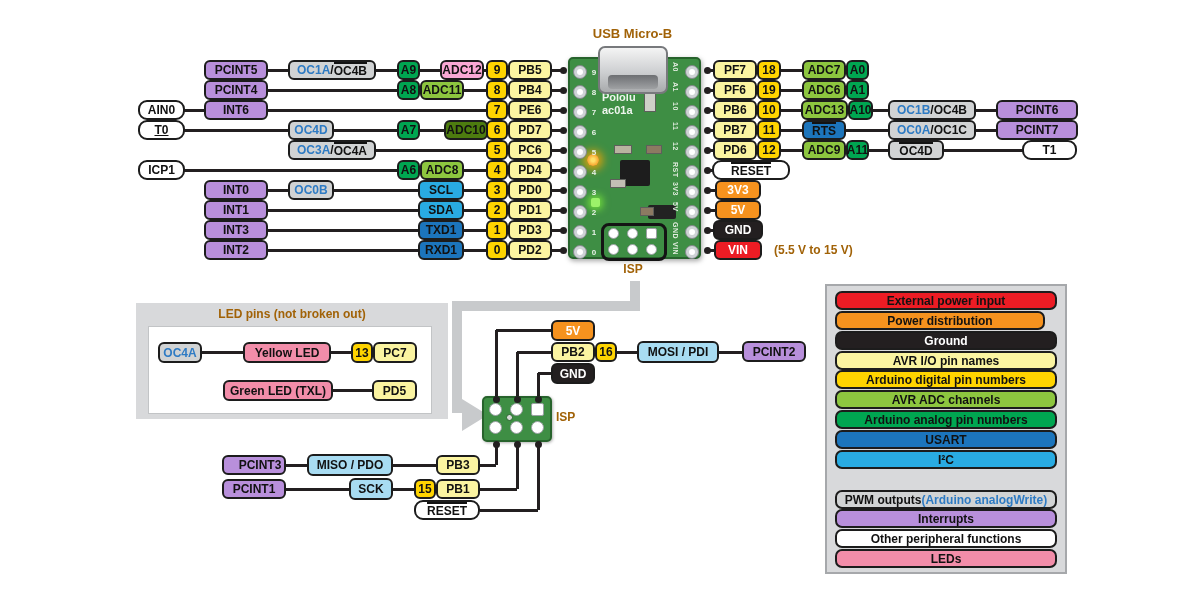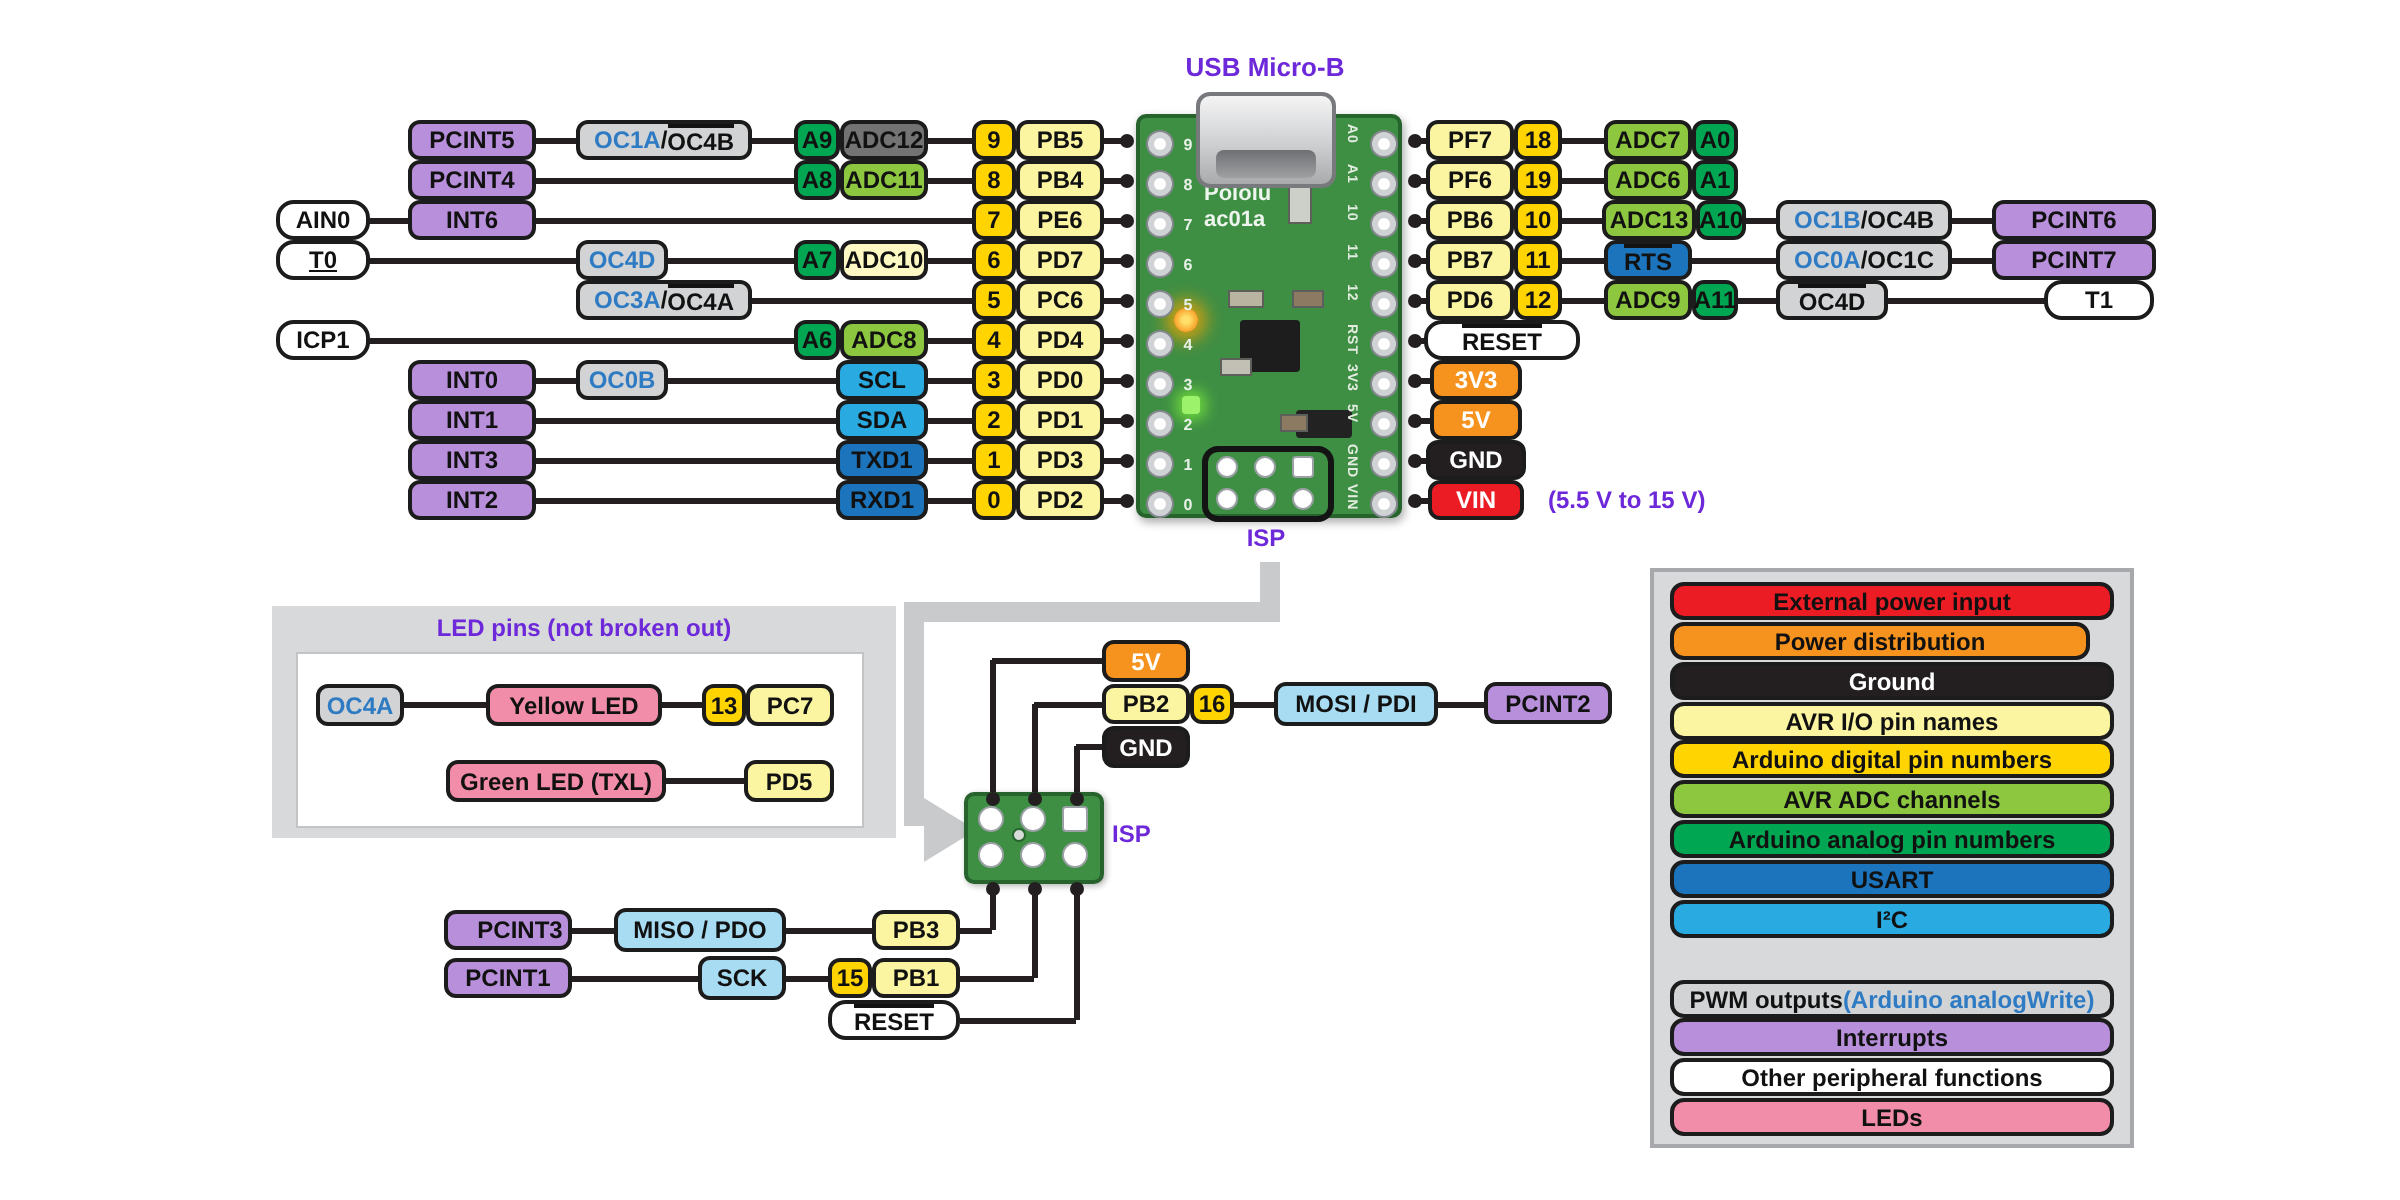--- a/index.html
+++ b/index.html
@@ -11,21 +11,21 @@
   .wire{position:absolute;background:#231f20;z-index:1}
   .dot{position:absolute;width:7px;height:7px;border-radius:50%;background:#231f20;z-index:2}
   .bl{color:#2E7BC4}
   .over{display:inline-block;border-top:2px solid #131313;padding-top:1px;margin-top:-2px}
   .slab{position:absolute;background:#D8D9DB;z-index:0}
   .panel{position:absolute;background:#fff;border:1px solid #c2c4c6;z-index:1}
   .gp{position:absolute;background:#C8CACC;z-index:0}
   #gparrow{position:absolute;left:462px;top:399px;width:0;height:0;z-index:0;
            border-top:16px solid transparent;border-bottom:16px solid transparent;
            border-left:26px solid #C8CACC}
-  .lbl{position:absolute;font-weight:bold;color:#6d28d9;z-index:4;white-space:nowrap}
+  .lbl{position:absolute;font-weight:bold;color:#a16207;z-index:4;white-space:nowrap}
   #board{position:absolute;left:568px;top:57px;width:133px;height:202px;background:#3E8E44;
          border:2px solid #27632C;border-radius:5px;z-index:2;box-sizing:border-box;
          box-shadow:1px 2px 5px rgba(0,0,0,.35)}
   #usb{position:absolute;left:28px;top:-13px;width:70px;height:48px;
        background:linear-gradient(180deg,#f4f4f4,#cdcfd1 55%,#a8aaac);
        border:2px solid #77797c;border-radius:7px;z-index:5;box-sizing:border-box}
   #usb:after{content:"";position:absolute;left:8px;bottom:3px;width:50px;height:14px;
        background:linear-gradient(180deg,#6d6f72,#9fa1a3);border-radius:4px}
   .pad{position:absolute;width:14px;height:14px;border-radius:50%;background:#cfd3d6;
        border:1px solid #82878b;box-sizing:border-box;z-index:4}
@@ -206,21 +206,21 @@
       <span>PCINT5</span>
     </div>
     <div class="box" style="left: 288px; top: 60px; width: 88px; height: 20px; background: rgb(209, 211, 212);">
       <span class="bl">OC1A</span>
       <span> / </span>
       <span class="over">OC4B</span>
     </div>
     <div class="box" style="left: 397px; top: 60px; width: 23px; height: 20px; background: rgb(0, 166, 81);">
       <span>A9</span>
     </div>
-    <div class="box" style="left: 420px; top: 60px; width: 44px; height: 20px; background: #737373;">
+    <div class="box" style="left: 440px; top: 60px; width: 44px; height: 20px; background: #f9a8d4;">
       <span>ADC12</span>
     </div>
     <div class="box" style="left: 486px; top: 60px; width: 22px; height: 20px; background: rgb(255, 212, 0);">
       <span>9</span>
     </div>
     <div class="box" style="left: 508px; top: 60px; width: 44px; height: 20px; background: rgb(251, 244, 161);">
       <span>PB5</span>
     </div>
     <div class="box" style="left: 204px; top: 80px; width: 64px; height: 20px; background: rgb(184, 143, 219);">
       <span>PCINT4</span>
@@ -251,21 +251,21 @@
     </div>
     <div class="box" style="left: 138px; top: 120px; width: 47px; height: 20px; background: rgb(255, 255, 255); border-radius: 9px; text-decoration: underline;">
       <span>T0</span>
     </div>
     <div class="box" style="left: 288px; top: 120px; width: 46px; height: 20px; background: rgb(209, 211, 212);">
       <span class="bl">OC4D</span>
     </div>
     <div class="box" style="left: 397px; top: 120px; width: 23px; height: 20px; background: rgb(0, 166, 81);">
       <span>A7</span>
     </div>
-    <div class="box" style="left: 420px; top: 120px; width: 44px; height: 20px; background: #fef9c3; justify-content: center;">
+    <div class="box" style="left: 444px; top: 120px; width: 44px; height: 20px; background: #4d7c0f; justify-content: center;">
       <span>ADC10</span>
     </div>
     <div class="box" style="left: 486px; top: 120px; width: 22px; height: 20px; background: rgb(255, 212, 0);">
       <span>6</span>
     </div>
     <div class="box" style="left: 508px; top: 120px; width: 44px; height: 20px; background: rgb(251, 244, 161);">
       <span>PD7</span>
     </div>
     <div class="box" style="left: 288px; top: 140px; width: 88px; height: 20px; background: rgb(209, 211, 212);">
       <span class="bl">OC3A</span>

